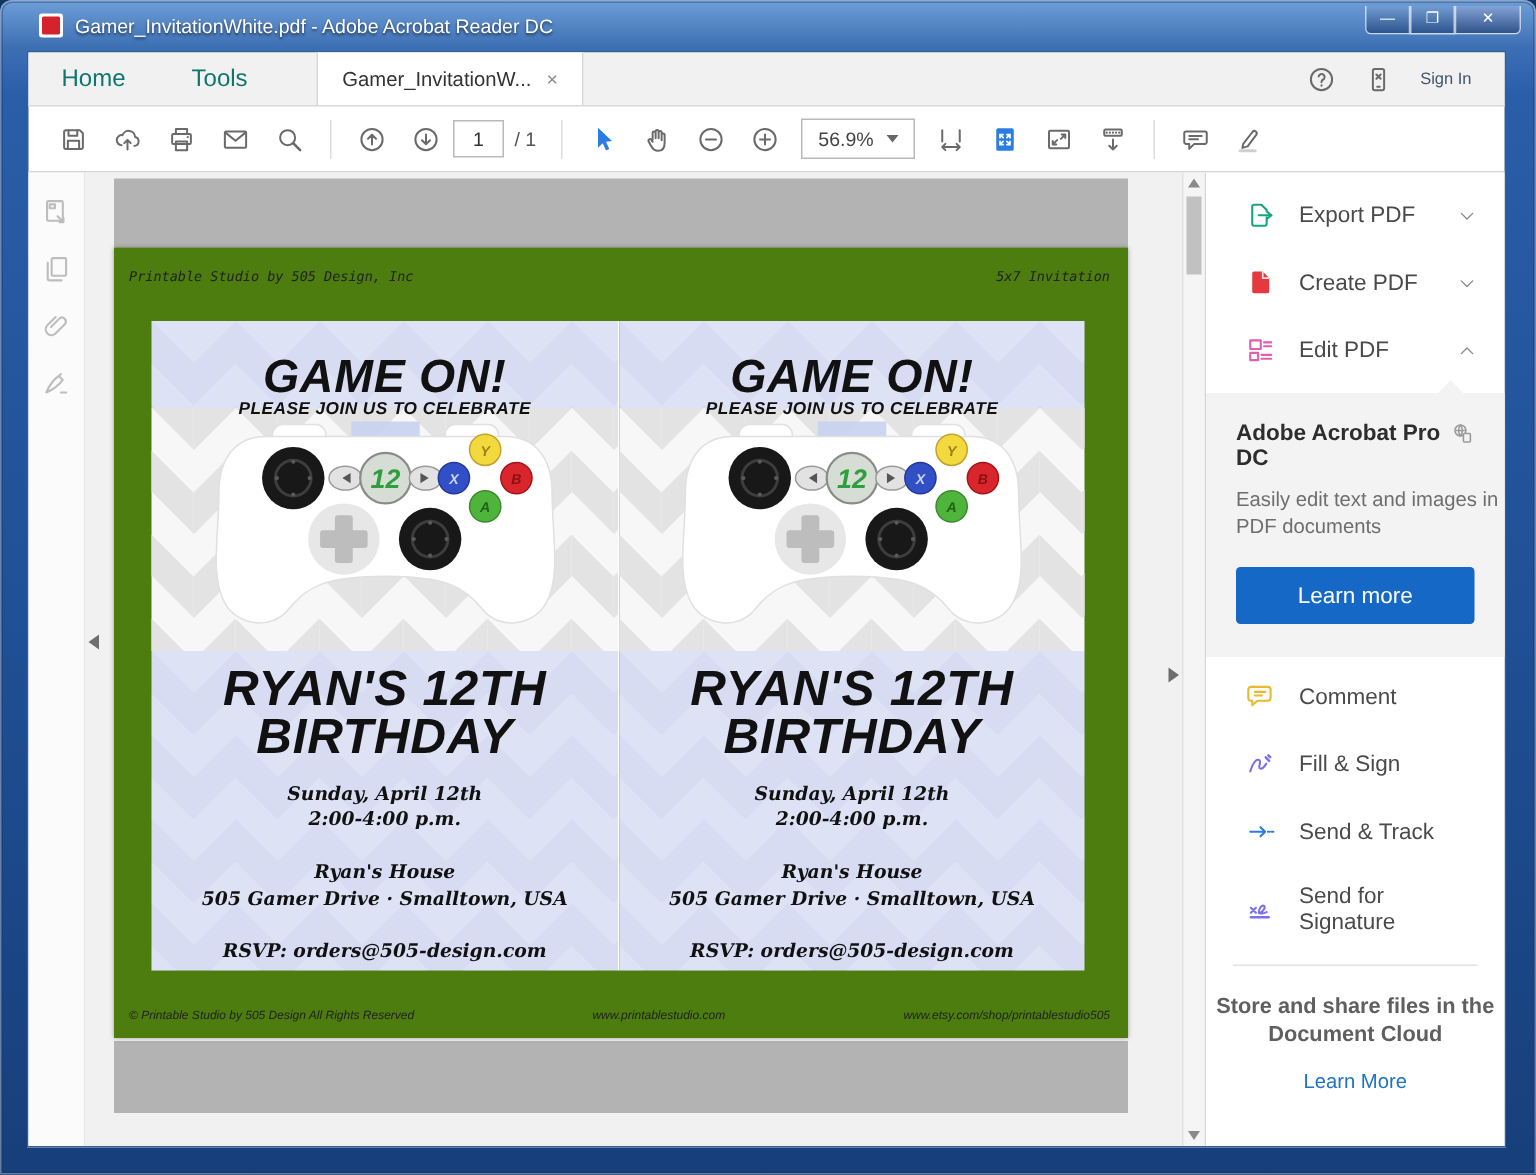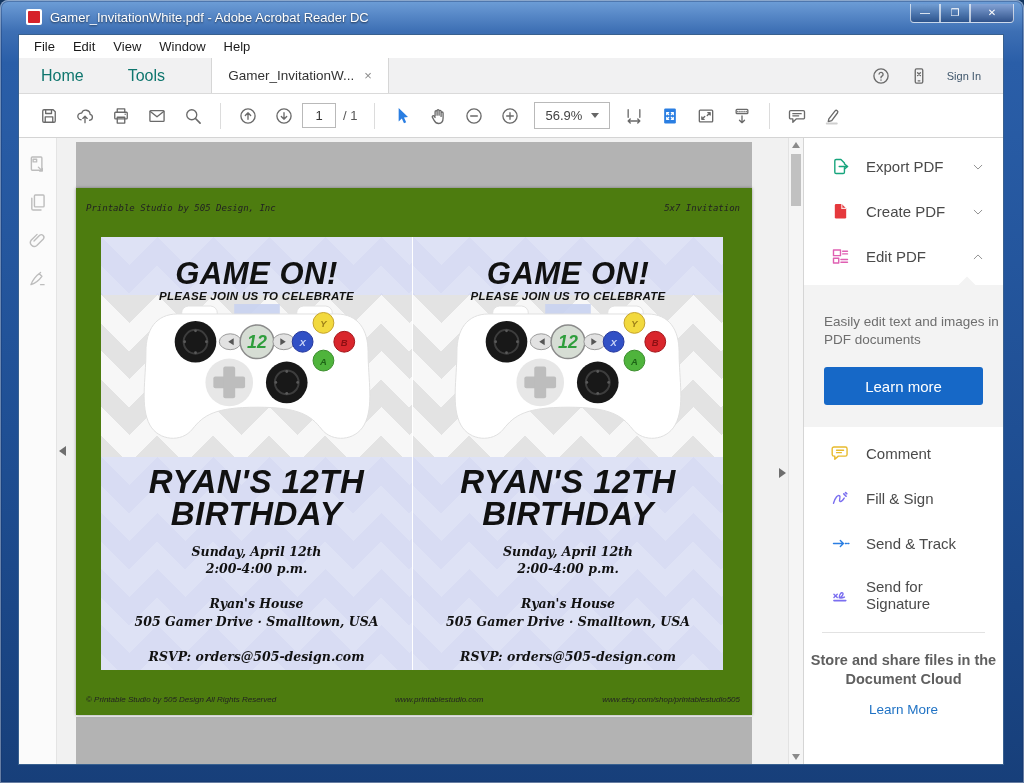--- a/index.html
+++ b/index.html
@@ -123,27 +123,20 @@
     <span class="title-text">Gamer_InvitationWhite.pdf - Adobe Acrobat Reader DC</span>
     <div class="win-controls">
       <div class="winbtn first">—</div>
       <div class="winbtn">❐</div>
       <div class="winbtn close">✕</div>
     </div>
   </div>
 
   <div class="app">
 
-    <div class="menubar">
-      <span class="menu-item">File</span>
-      <span class="menu-item">Edit</span>
-      <span class="menu-item">View</span>
-      <span class="menu-item">Window</span>
-      <span class="menu-item">Help</span>
-    </div>
 
     <div class="tabbar">
       <div class="tab-simple">Home</div>
       <div class="tab-simple">Tools</div>
       <div class="tab-active">
         <span>Gamer_InvitationW...</span>
         <span class="tab-close">×</span>
       </div>
       <div class="tabbar-right">
         <div>
@@ -482,20 +475,28 @@
               <path d="M14.5 6 h5.5 M14.5 9 h5.5 M12.5 15.5 h7.5 M12.5 18.5 h7.5"></path>
             </svg>
           <span>Edit PDF</span>
           <svg class="chev line" viewBox="0 0 24 24">
               <path d="M5.5 15 12 8.5 18.5 15"></path>
             </svg>
         </div>
 
         <div class="promo">
           <div class="promo-notch"></div>
+          <div class="promo-head">
+            <span class="promo-title">Adobe Acrobat Pro DC</span>
+            <svg class="line" style="width:18px;height:18px;color:#9a9a9a" viewBox="0 0 24 24">
+                <circle cx="10" cy="9" r="5.5"></circle>
+                <path d="M6 9 h8 M10 3.5 c-2.5 3-2.5 8 0 11 M10 3.5 c2.5 3 2.5 8 0 11"></path>
+                <rect x="13" y="12" width="7" height="8.5" rx="1" fill="#f3f3f3"></rect>
+              </svg>
+          </div>
           <div class="promo-desc">Easily edit text and images in PDF documents</div>
           <div class="learn-btn">Learn more</div>
         </div>
 
         <div class="actions">
           <div class="ptool">
             <svg class="picon line" viewBox="0 0 24 24" style="color:#e8bb2d">
                 <path d="M4.5 4.5 h13 a2 2 0 0 1 2 2 v6.5 a2 2 0 0 1-2 2 h-8 l-4 3.5 v-3.5 h-1 a2 2 0 0 1-2-2 V6.5 a2 2 0 0 1 2-2 z"></path>
                 <path d="M7.5 8.3 h8 M7.5 11 h5.5"></path>
               </svg>

